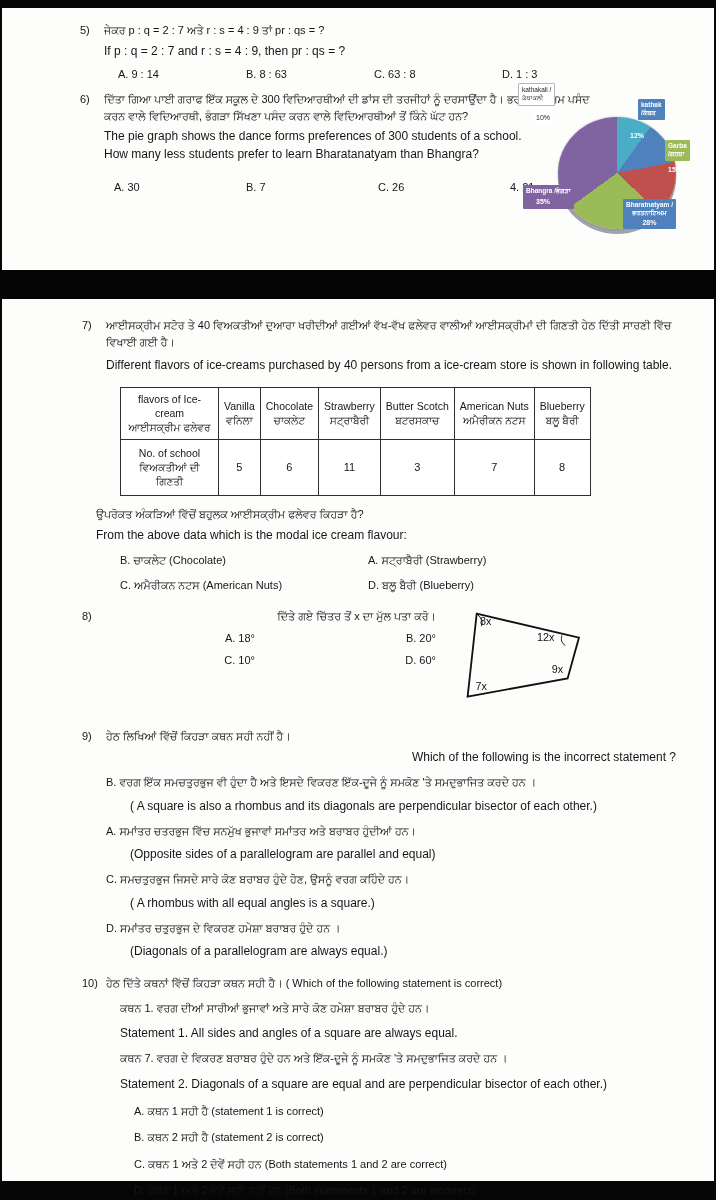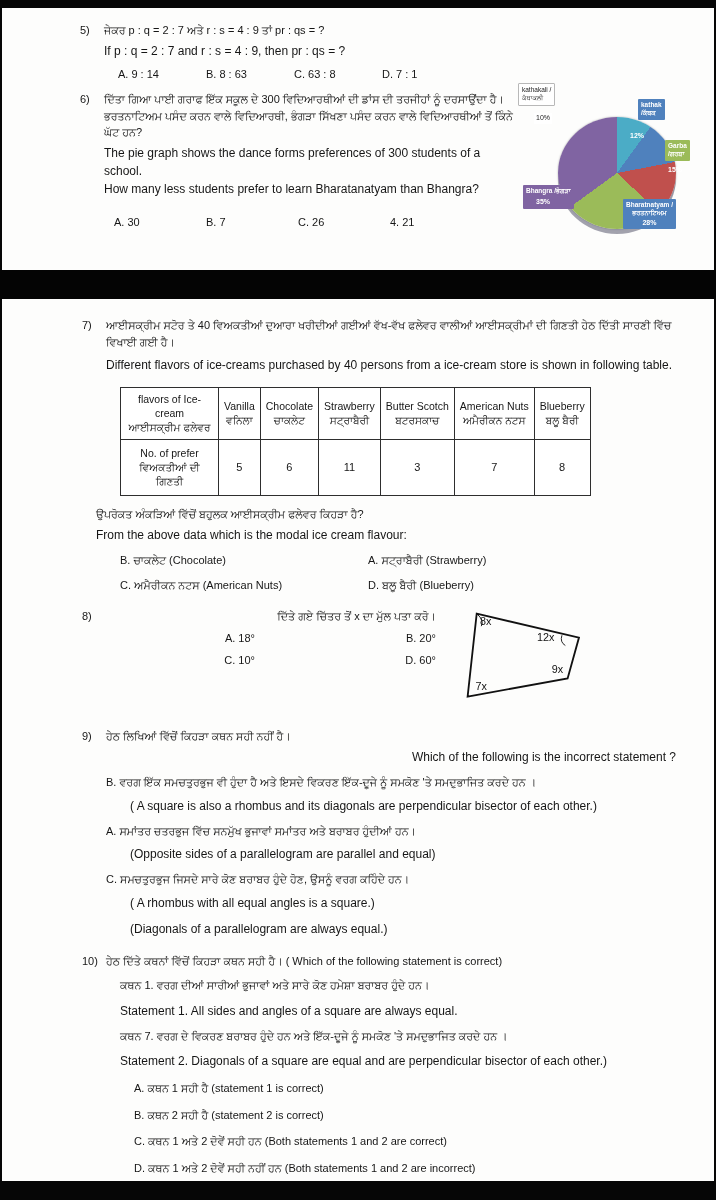--- a/index.html
+++ b/index.html
@@ -14,21 +14,21 @@
   #sheet1 { top:8px; height:262px; padding:14px 10px 0 78px; }
   #sheet2 { top:299px; height:882px; padding:18px 38px 0 80px; }
   .divider { position:absolute; left:0; right:0; top:270px; height:29px; background:#040404; }
 
   .q { position:relative; font-size:11px; line-height:1.5; }
   .qrow { display:flex; }
   .qnum { width:24px; flex:none; }
   .qbody { flex:1; }
   .en { font-size:12px; }
   .pre { white-space:pre-line; }
-  .opt-row { display:flex; margin-top:6px; }
+  .opt-row { display:flex; margin-top:6px;gap:40px; }
   .opt { white-space:nowrap; }
 
   
   #q5 .opt-row { padding-left:14px; }
   #q5 .opt { width:88px; }
 
   
   #q6 { margin-top:9px; }
   .q6-flex { display:flex; }
   .q6-left { width:438px; flex:none; }
@@ -94,21 +94,21 @@
 
   <div class="q qrow" id="q5">
     <div class="qnum">5)</div>
     <div class="qbody">
       <div>ਜੇਕਰ p : q = 2 : 7 ਅਤੇ  r : s = 4 : 9 ਤਾਂ pr : qs = ?</div>
       <div class="en" style="margin-top:3px">If p : q = 2 : 7 and  r : s = 4 : 9,  then pr : qs = ?</div>
       <div class="opt-row">
         <span class="opt">A.  9 : 14</span>
         <span class="opt">B.  8 : 63</span>
         <span class="opt">C.  63 : 8</span>
-        <span class="opt">D.  7 : 1</span>
+        <span class="opt">D.  1 : 3</span>
       </div>
     </div>
   </div>
 
   <div class="q" id="q6">
     <div class="q6-flex">
       <div class="q6-left qrow">
         <div class="qnum">6)</div>
         <div class="qbody">
           <div>ਦਿੱਤਾ ਗਿਆ ਪਾਈ ਗਰਾਫ ਇੱਕ ਸਕੂਲ ਦੇ 300 ਵਿਦਿਆਰਥੀਆਂ ਦੀ ਡਾਂਸ ਦੀ ਤਰਜੀਹਾਂ ਨੂੰ ਦਰਸਾਉਂਦਾ ਹੈ। ਭਰਤਨਾਟਿਅਮ ਪਸੰਦ ਕਰਨ ਵਾਲੇ ਵਿਦਿਆਰਥੀ, ਭੰਗੜਾ ਸਿੱਖਣਾ ਪਸੰਦ ਕਰਨ ਵਾਲੇ ਵਿਦਿਆਰਥੀਆਂ ਤੋਂ ਕਿੰਨੇ ਘੱਟ ਹਨ?</div>
@@ -197,21 +197,21 @@
                 <div>American Nuts</div>
                 <div>ਅਮੈਰੀਕਨ ਨਟਸ</div>
               </th>
           <th>
                 <div>Blueberry</div>
                 <div>ਬਲੂ ਬੈਰੀ</div>
               </th>
         </tr>
         <tr>
           <td class="c0">
-            <div>No. of prefer</div>
+            <div>No. of school</div>
             <div class="pre">ਵਿਅਕਤੀਆਂ ਦੀ
 ਗਿਣਤੀ</div>
           </td>
           <td class="num">5</td>
           <td class="num">6</td>
           <td class="num">11</td>
           <td class="num">3</td>
           <td class="num">7</td>
           <td class="num">8</td>
         </tr>
@@ -270,20 +270,21 @@
       </div>
       <div class="q9-opt">
         <div>A.   ਸਮਾਂਤਰ ਚਤਰਭੁਜ ਵਿੱਚ ਸਨਮੁੱਖ ਭੁਜਾਵਾਂ ਸਮਾਂਤਰ ਅਤੇ ਬਰਾਬਰ ਹੁੰਦੀਆਂ ਹਨ।</div>
         <div class="en q9-en">(Opposite sides of a  parallelogram are parallel and equal)</div>
       </div>
       <div class="q9-opt">
         <div>C.   ਸਮਚਤੁਰਭੁਜ ਜਿਸਦੇ ਸਾਰੇ ਕੋਣ ਬਰਾਬਰ ਹੁੰਦੇ ਹੋਣ, ਉਸਨੂੰ ਵਰਗ ਕਹਿੰਦੇ ਹਨ।</div>
         <div class="en q9-en">( A rhombus with all equal angles is a square.)</div>
       </div>
       <div class="q9-opt">
+        <div>D.   ਸਮਾਂਤਰ ਚਤੁਰਭੁਜ ਦੇ ਵਿਕਰਣ ਹਮੇਸ਼ਾ ਬਰਾਬਰ ਹੁੰਦੇ ਹਨ ।</div>
         <div class="en q9-en">(Diagonals of a parallelogram are always equal.)</div>
       </div>
     </div>
   </div>
 
   <div class="q qrow" id="q10">
     <div class="qnum">10)</div>
     <div class="qbody">
       <div>ਹੇਠ ਦਿੱਤੇ ਕਥਨਾਂ ਵਿੱਚੋਂ ਕਿਹੜਾ ਕਥਨ ਸਹੀ ਹੈ। ( Which of the following statement is correct)</div>
       <div class="stmt">ਕਥਨ 1.  ਵਰਗ ਦੀਆਂ ਸਾਰੀਆਂ ਭੁਜਾਵਾਂ ਅਤੇ ਸਾਰੇ ਕੋਣ ਹਮੇਸ਼ਾ ਬਰਾਬਰ ਹੁੰਦੇ ਹਨ।</div>

